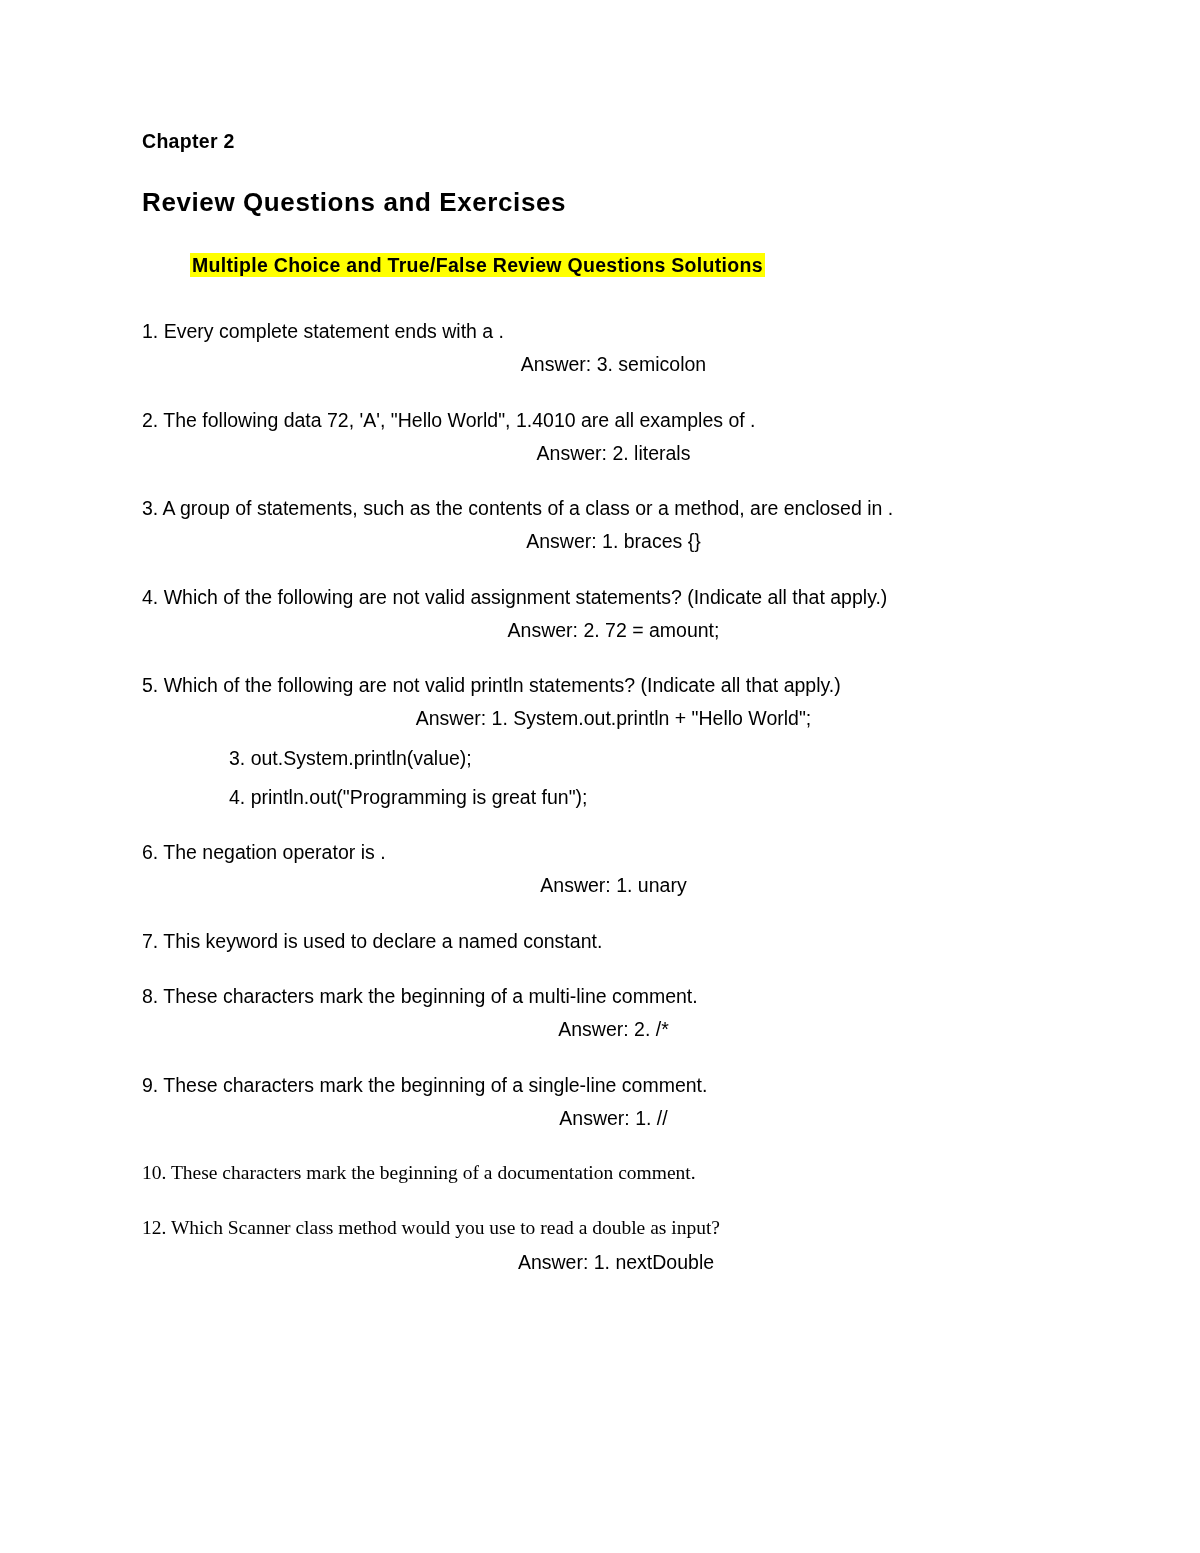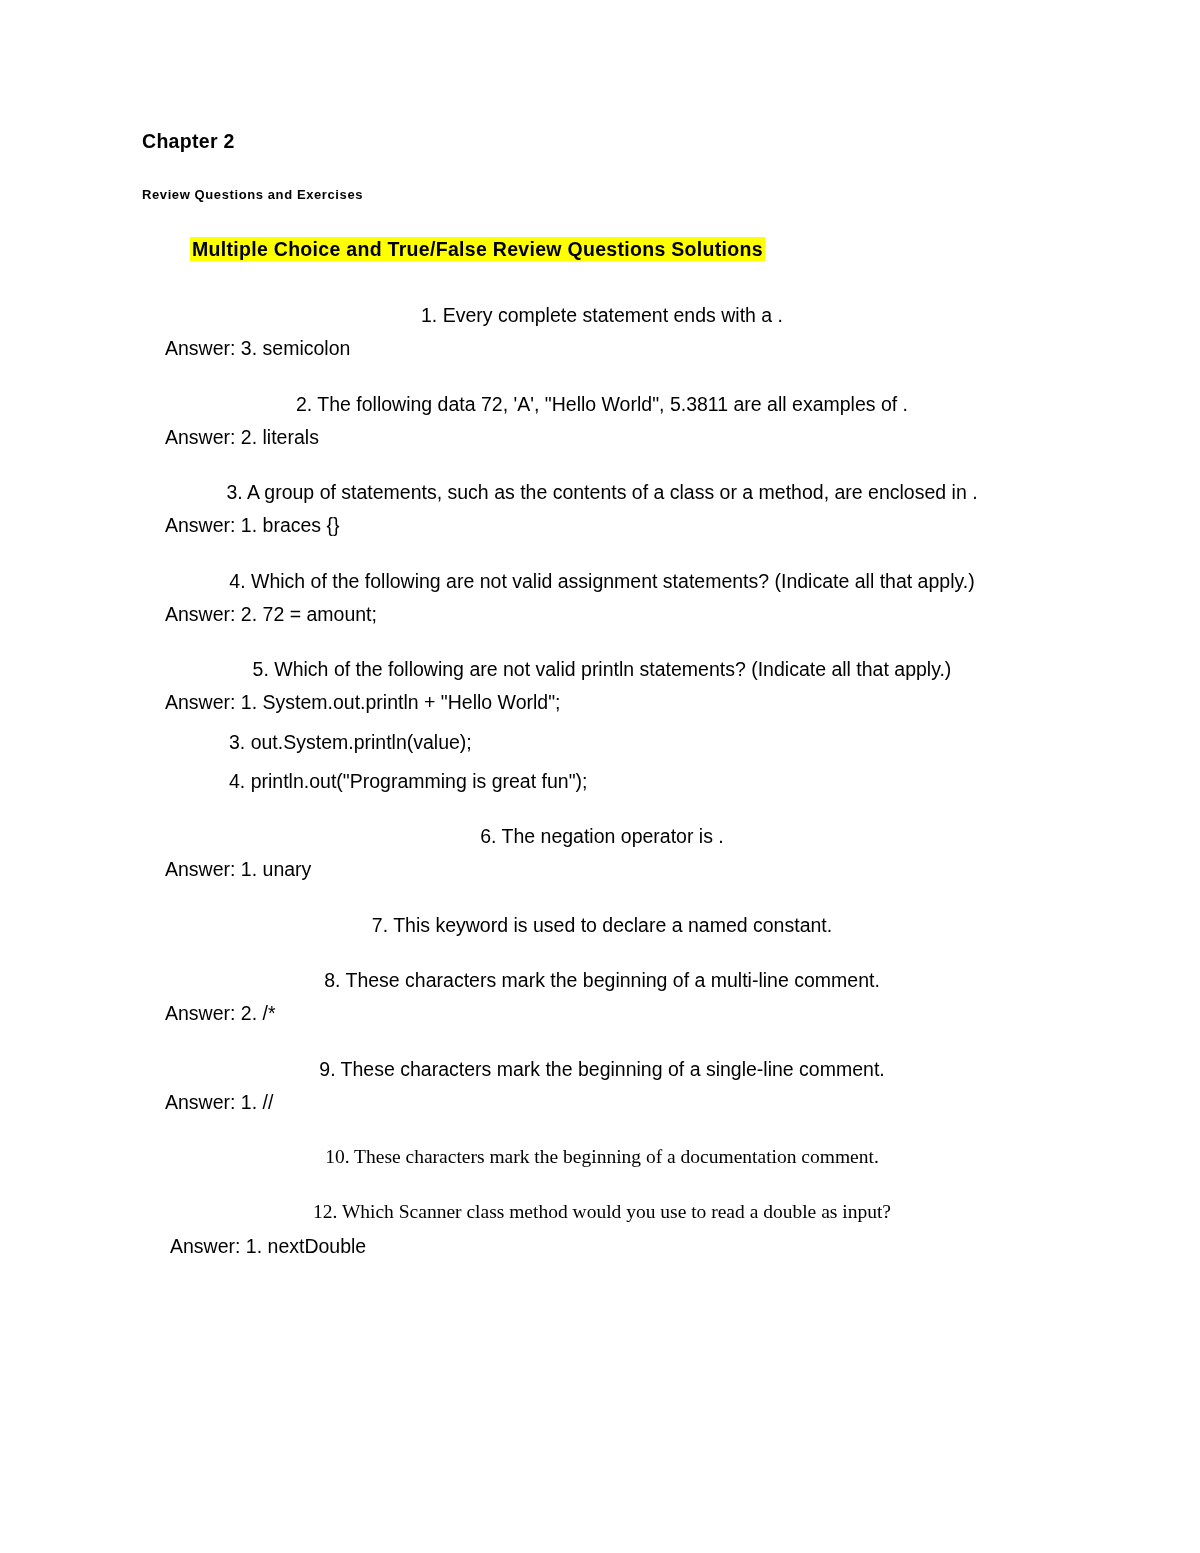--- a/index.html
+++ b/index.html
@@ -24,21 +24,21 @@
     top: 130px;
     width: 920px;
   }
   .heading {
     font-size: 19.5px;
     font-weight: bold;
     letter-spacing: 0.3px;
     margin: 0 0 34px 0;
   }
   .heading2 {
-    font-size: 13px;
+    font-size: 26px;
     font-weight: bold;
     letter-spacing: 0.6px;
     margin: 0 0 36px 0;
   }
   .highlight-heading {
     font-size: 19.5px;
     font-weight: bold;
     letter-spacing: 0.3px;
     margin: 0 0 40px 0;
     padding-left: 48px;
@@ -48,28 +48,28 @@
     padding: 1px 2px;
   }
   .qa-block {
     margin-bottom: 27px;
   }
   .question {
     font-size: 19.5px;
     line-height: 1.45;
     margin: 0;
     white-space: pre-wrap;
-    text-align: center;
   }
   .answer {
     font-size: 19.5px;
     line-height: 1.45;
     margin: 5px 0 0 0;
     padding-left: 23px;
     white-space: pre-wrap;
+    text-align: center;
   }
   .answer-extra {
     font-size: 19.5px;
     line-height: 1.45;
     margin: 11px 0 0 0;
     padding-left: 87px;
     white-space: pre-wrap;
   }
   .wide-indent .question {
     padding-left: 0;
@@ -90,21 +90,21 @@
     <p class="heading2">Review Questions and Exercises</p>
 
     <p class="highlight-heading"><span class="hl">Multiple Choice and True/False Review Questions Solutions</span></p>
 
     <div class="qa-block">
       <p class="question">1. Every complete statement ends with a .</p>
       <p class="answer">Answer: 3. semicolon</p>
     </div>
 
     <div class="qa-block">
-      <p class="question">2. The following data 72, 'A', "Hello World", 5.3811 are all examples of .</p>
+      <p class="question">2. The following data 72, 'A', "Hello World", 1.4010 are all examples of .</p>
       <p class="answer">Answer: 2. literals</p>
     </div>
 
     <div class="qa-block">
       <p class="question">3. A group of statements, such as the contents of a class or a method, are enclosed in .</p>
       <p class="answer">Answer: 1. braces {}</p>
     </div>
 
     <div class="qa-block">
       <p class="question">4. Which of the following are not valid assignment statements? (Indicate all that apply.)</p>

